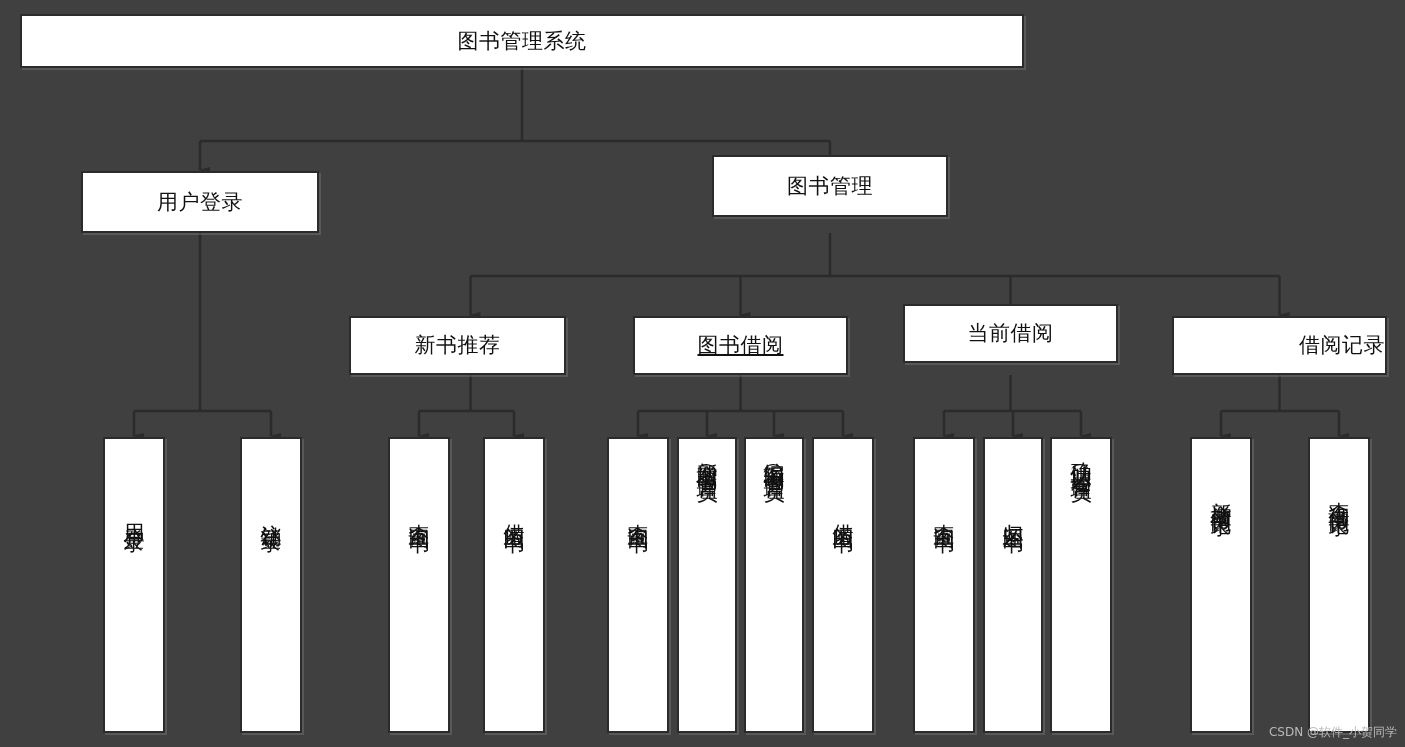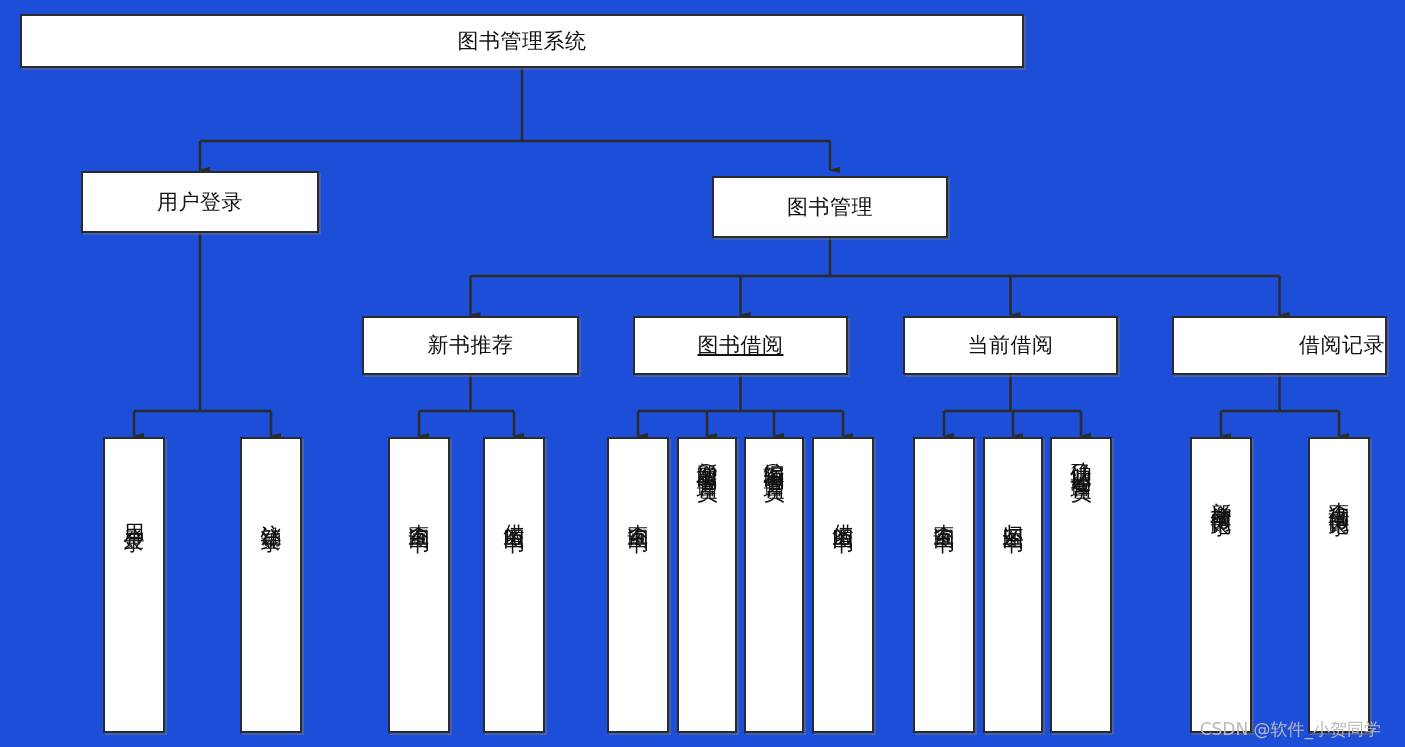--- a/index.html
+++ b/index.html
@@ -4,21 +4,21 @@
 <style>
   html, body {
     margin: 0;
     padding: 0;
     background: #ffffff;
   }
   #canvas {
     position: relative;
     width: 1405px;
     height: 747px;
-    background: #1d4ed8;
+    background: #404040;
     font-family: "DejaVu Sans", "Liberation Sans", sans-serif;
     overflow: hidden;
   }
   #edges {
     position: absolute;
     left: 0;
     top: 0;
     width: 1405px;
     height: 747px;
     pointer-events: none;
@@ -60,23 +60,23 @@
     max-height: 100%;
   }
   .node.vert.short .label {
     padding-top: 62px;
   }
   .node.vert.mid .label {
     padding-top: 40px;
   }
   .watermark {
     position: absolute;
-    right: 24px;
+    right: 8px;
     bottom: 6px;
-    font-size: 17px;
+    font-size: 12px;
     color: #b9b9b9;
     white-space: nowrap;
     font-family: "DejaVu Sans", "Liberation Sans", sans-serif;
   }
 </style>
 </head>
 <body>
 
 <div id="canvas">
   <svg id="edges" viewBox="0 0 1405 747">
@@ -122,30 +122,30 @@
       </g>
   </svg>
 
   <div id="nodes">
       <div class="node horiz" style="left: 20px; top: 14px; width: 1004px; height: 54px;">
         <span class="label">图书管理系统</span>
       </div>
       <div class="node horiz" style="left: 81px; top: 171px; width: 238px; height: 62px;">
         <span class="label">用户登录</span>
       </div>
-      <div class="node horiz" style="left: 712px; top: 176px; width: 236px; height: 62px;">
+      <div class="node horiz" style="left: 712px; top: 155px; width: 236px; height: 62px;">
         <span class="label">图书管理</span>
       </div>
-      <div class="node horiz" style="left: 362px; top: 316px; width: 217px; height: 59px;">
+      <div class="node horiz" style="left: 349px; top: 316px; width: 217px; height: 59px;">
         <span class="label">新书推荐</span>
       </div>
       <div class="node horiz" style="left: 633px; top: 316px; width: 215px; height: 59px; text-decoration: underline;">
         <span class="label">图书借阅</span>
       </div>
-      <div class="node horiz" style="left: 903px; top: 316px; width: 215px; height: 59px;">
+      <div class="node horiz" style="left: 903px; top: 304px; width: 215px; height: 59px;">
         <span class="label">当前借阅</span>
       </div>
       <div class="node horiz" style="left: 1172px; top: 316px; width: 215px; height: 59px; justify-content: flex-end;">
         <span class="label">借阅记录</span>
       </div>
       <div class="node vert short" style="left: 103px; top: 437px; width: 62px; height: 296px;">
         <span class="label">用户登录</span>
       </div>
       <div class="node vert short" style="left: 240px; top: 437px; width: 62px; height: 296px;">
         <span class="label">注销登录</span>

